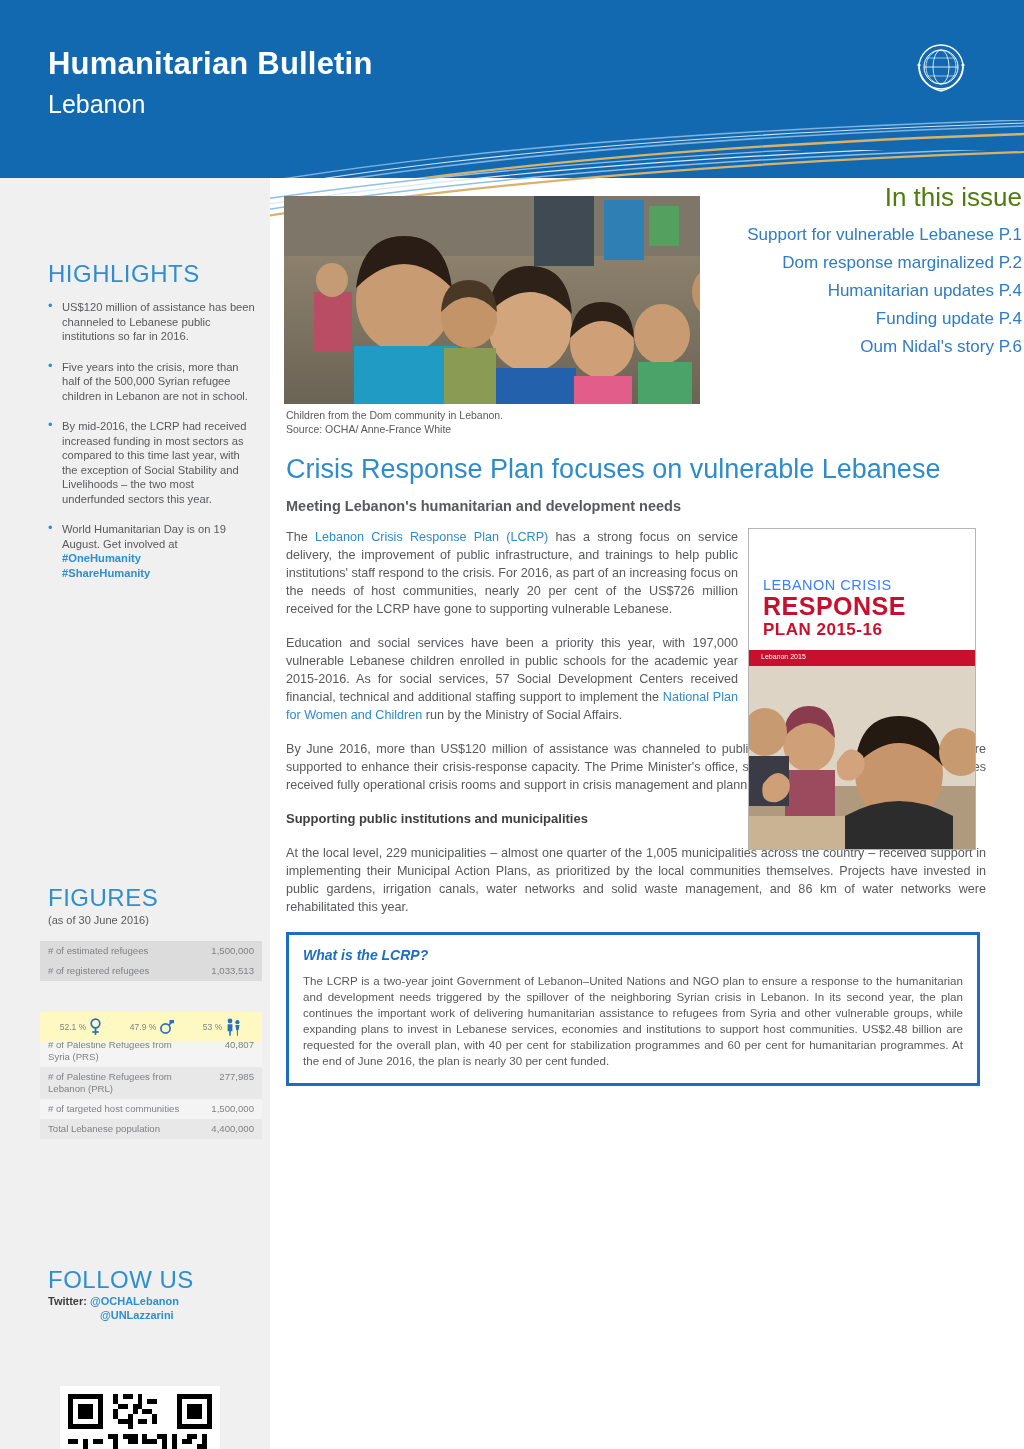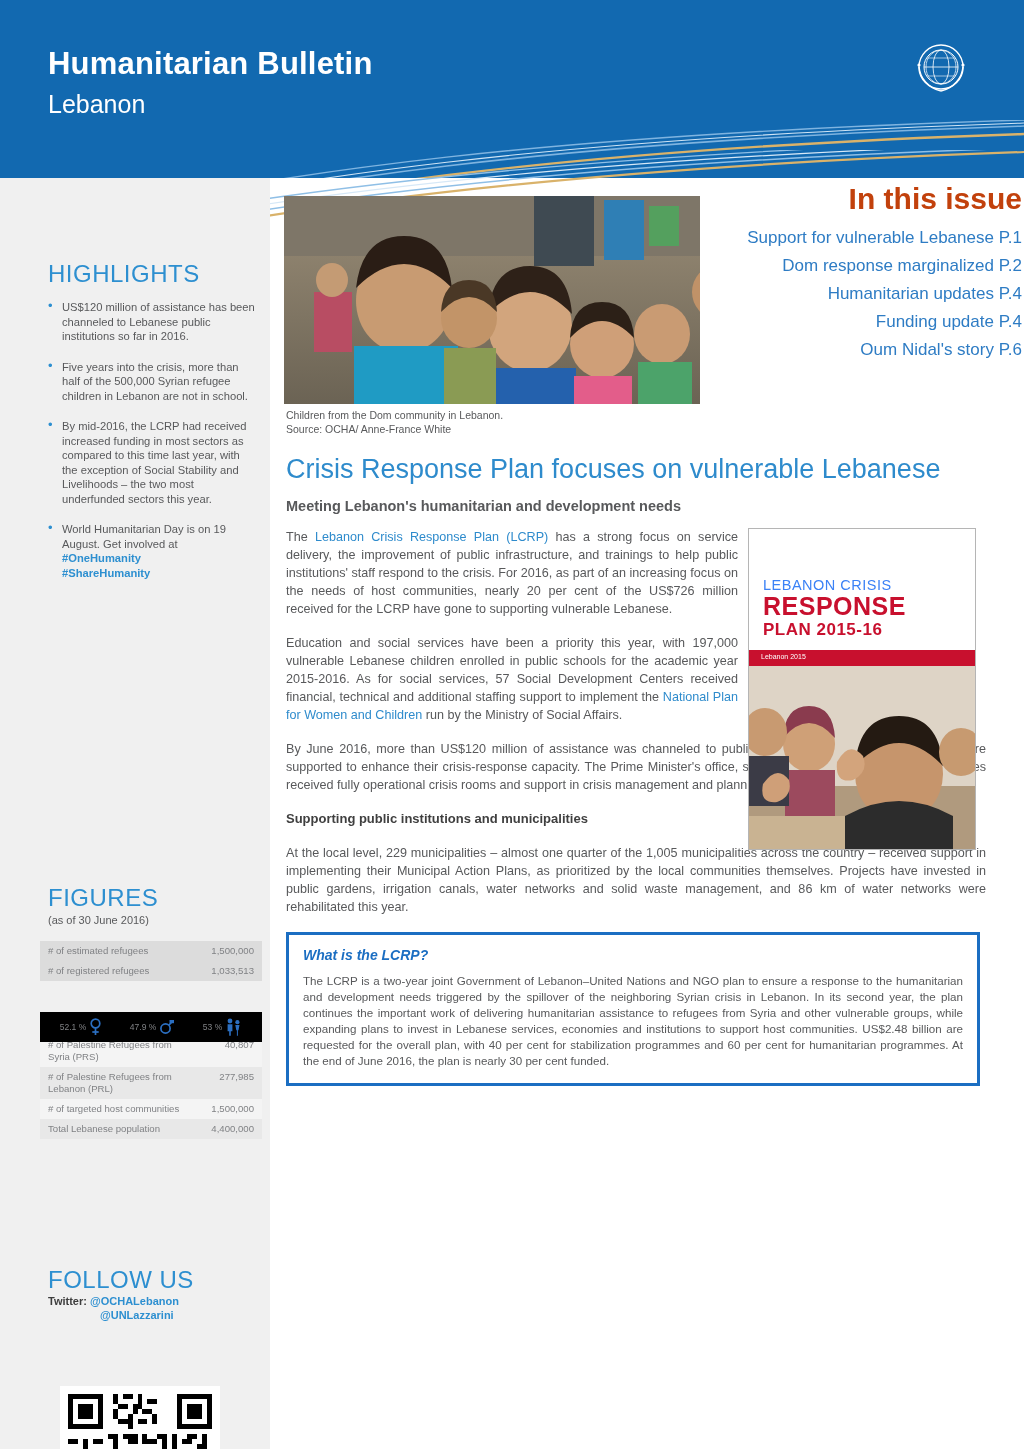--- a/index.html
+++ b/index.html
@@ -150,21 +150,21 @@
     white-space: nowrap;
   }
   .fig-row-a { background: #dcdcdc; }
   .fig-row-b { background: #e8e8e8; }
   .fig-row-c { background: #f4f4f4; }
 
   .gender-row {
     position: absolute;
     left: 40px; top: 834px;
     width: 222px; height: 30px;
-    background: #000000;
+    background: #fef9c3;
     display: flex;
     align-items: center;
     justify-content: space-around;
     padding: 0 6px;
     box-sizing: border-box;
   }
   .gender-cell {
     display: flex;
     align-items: center;
     gap: 3px;
@@ -196,23 +196,23 @@
   }
 
   
   .issue-box {
     position: absolute;
     right: 26px; top: 182px;
     width: 310px;
     text-align: right;
   }
   .issue-title {
-    font-size: 30px;
-    color: #c2410c;
-    font-weight: bold;
+    font-size: 26px;
+    color: #4d7c0f;
+    font-weight: normal;
     margin-bottom: 14px;
   }
   .issue-item {
     font-size: 17px;
     color: #2e7cc4;
     margin-bottom: 13px;
     line-height: 15px;
   }
 
   

